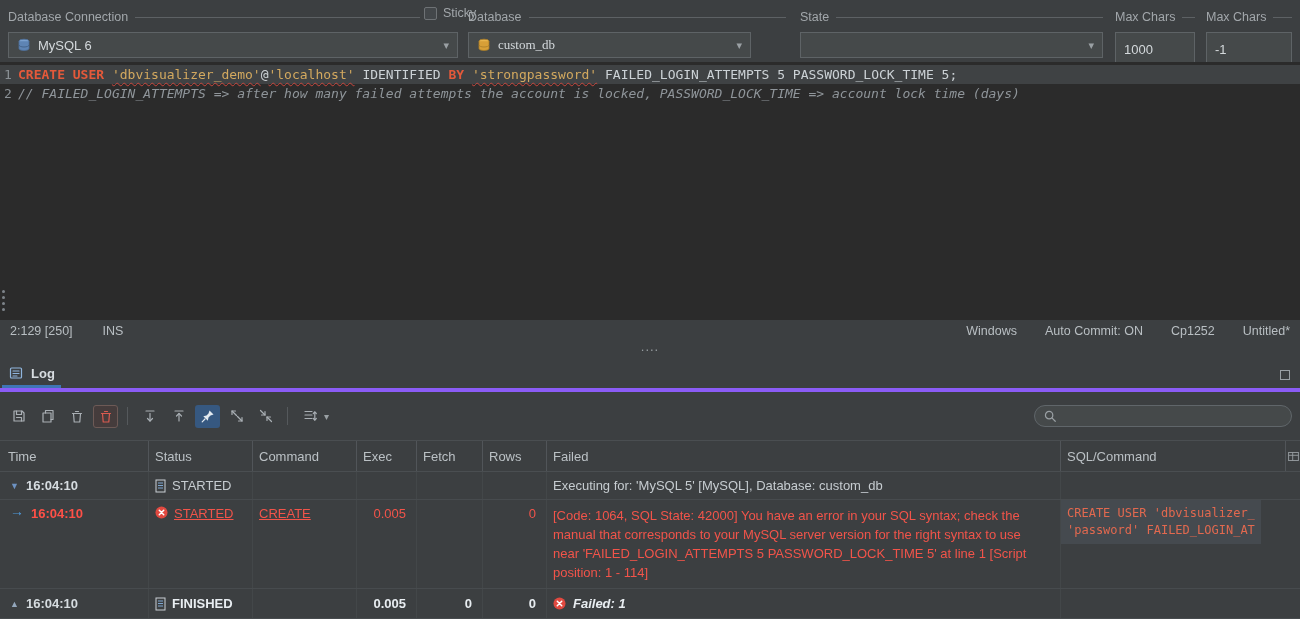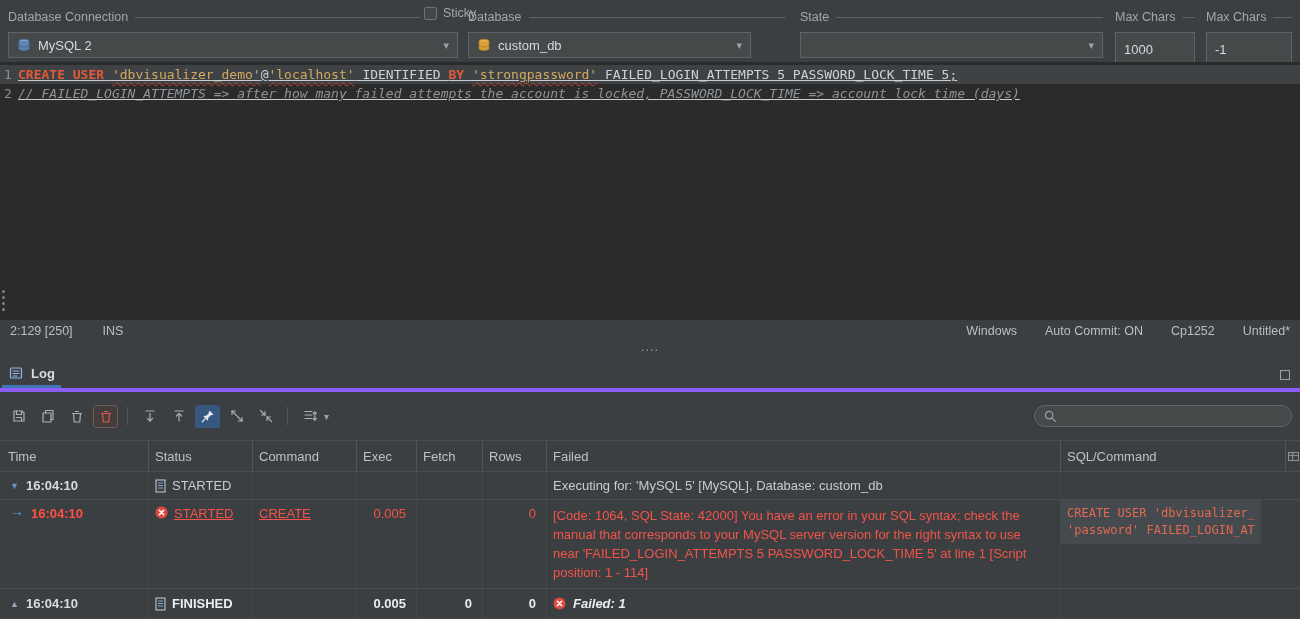--- a/index.html
+++ b/index.html
@@ -17,35 +17,35 @@
                font-size:12.5px; color:#a2a7ab; }
   .checkbox { width:13px; height:13px; background:#43474a; border:1px solid #6e7275; border-radius:2px; }
   #lab-db { left:468px; width:318px; }
   #lab-schema { left:800px; width:303px; }
   #lab-maxrows { left:1115px; width:80px; }
   #lab-maxchars { left:1206px; width:86px; }
 
   .ctrl { position:absolute; top:32px; height:26px; background:#45494a; border:1px solid #5e6366;
           display:flex; align-items:center; padding:0 8px; gap:7px; font-size:13px; color:#d4d9dc; }
   #dd-conn { left:8px; width:450px; }
-  #dd-db { left:468px; width:283px; }
+  #dd-db { left:468px; width:283px;font-family:Liberation Serif, serif; }
   #dd-schema { left:800px; width:303px; }
   .chev { margin-left:auto; color:#9aa0a4; font-size:11px; }
   .tinput { position:absolute; top:32px; height:26px; background:#45494a; border:1px solid #5e6366;
             color:#d4d9dc; font-size:13px; padding:16px 8px; font-family:"Liberation Sans",sans-serif; }
   #in-maxrows { left:1115px; width:80px; }
   #in-maxchars { left:1206px; width:86px; }
 
   
   .editor { position:relative; height:258px; background:#2b2b2b; padding-top:3px;
             font-family:"DejaVu Sans Mono", monospace; font-size:13px; line-height:19px; }
   .eline { display:flex; white-space:pre; }
   .eline.cur { background:#3f4244; }
   .lnum { width:18px; text-align:right; padding:0 9px 0 4px; color:#8a9095; flex:none; }
-  .code { white-space:pre;text-decoration:underline; }
+  .code { white-space:pre; }
   .kw  { color:#e4593a; font-weight:bold; }
   .pln { color:#ccd2d6; }
   .str { color:#d3a95f; }
   .sq  { text-decoration:underline; text-decoration-style:wavy; text-decoration-color:#c9463c;
          text-decoration-thickness:1px; text-underline-offset:3px; }
   .cmt { color:#8f959a; font-style:italic; }
   .vgrip { position:absolute; left:2px; top:228px; width:3px; height:24px; cursor:row-resize; }
   .vgrip i { display:block; width:3px; height:3px; border-radius:50%; background:#7e848a; margin-bottom:3px; }
 
   
@@ -137,21 +137,21 @@
       <span>Max Chars</span>
         <span class="hr"></span>
     </div>
 
     <div class="ctrl" id="dd-conn">
       <svg width="14" height="14" viewBox="0 0 14 14">
         <ellipse cx="7" cy="3.2" rx="5" ry="2" fill="#7aa0cf" stroke="#4e709a" stroke-width="0.8"></ellipse>
         <path d="M2 3.2v7.3c0 1.1 2.2 2 5 2s5-.9 5-2V3.2" fill="#5e84b4" stroke="#4e709a" stroke-width="0.8"></path>
         <path d="M2 7c0 1.1 2.2 2 5 2s5-.9 5-2" fill="none" stroke="#3e5c82" stroke-width="0.8"></path>
       </svg>
-      <span>MySQL 2</span>
+      <span>MySQL 6</span>
       <span class="chev">▾</span>
     </div>
     <div class="ctrl" id="dd-db">
       <svg width="14" height="14" viewBox="0 0 14 14">
         <ellipse cx="7" cy="3.2" rx="5" ry="2" fill="#e8b44c" stroke="#a87c28" stroke-width="0.8"></ellipse>
         <path d="M2 3.2v7.3c0 1.1 2.2 2 5 2s5-.9 5-2V3.2" fill="#d79f37" stroke="#a87c28" stroke-width="0.8"></path>
         <path d="M2 7c0 1.1 2.2 2 5 2s5-.9 5-2" fill="none" stroke="#a87c28" stroke-width="0.8"></path>
       </svg>
       <span>custom_db</span>
       <span class="chev">▾</span>

